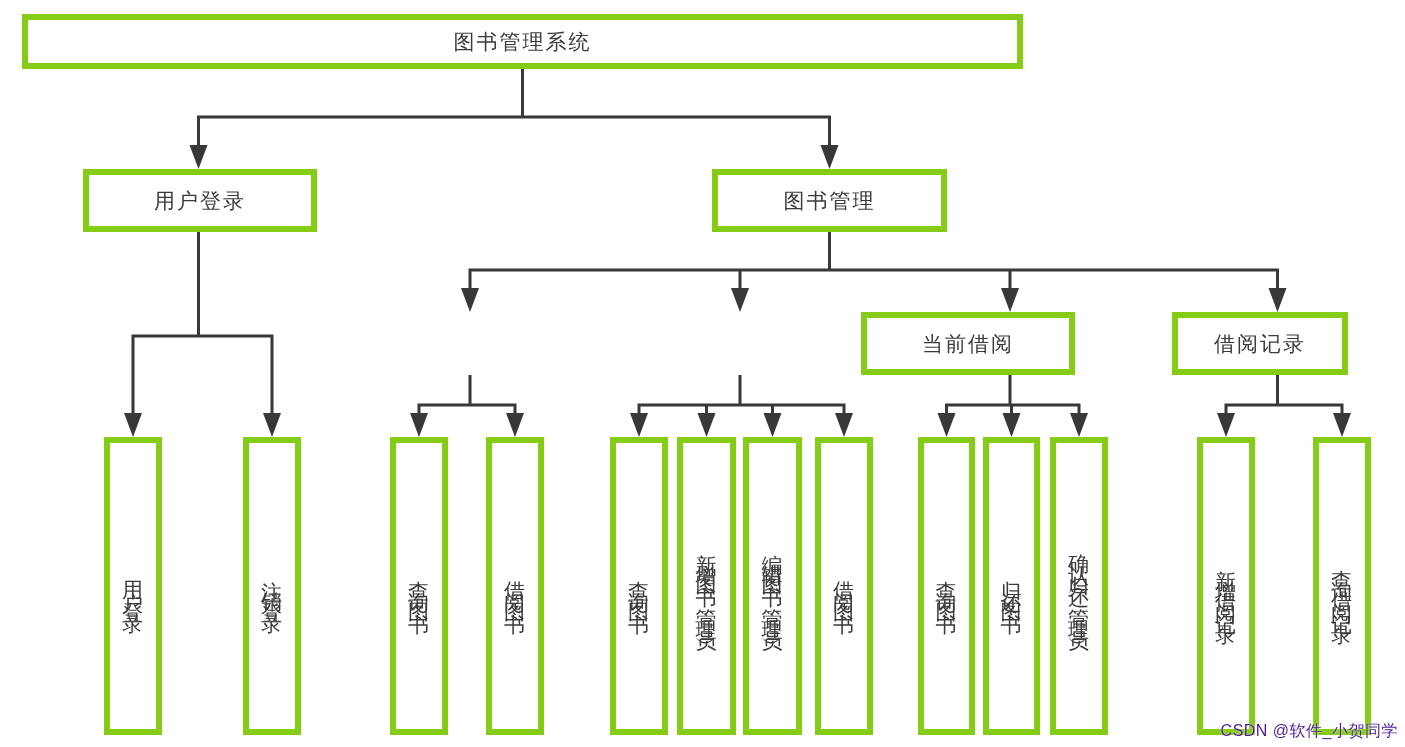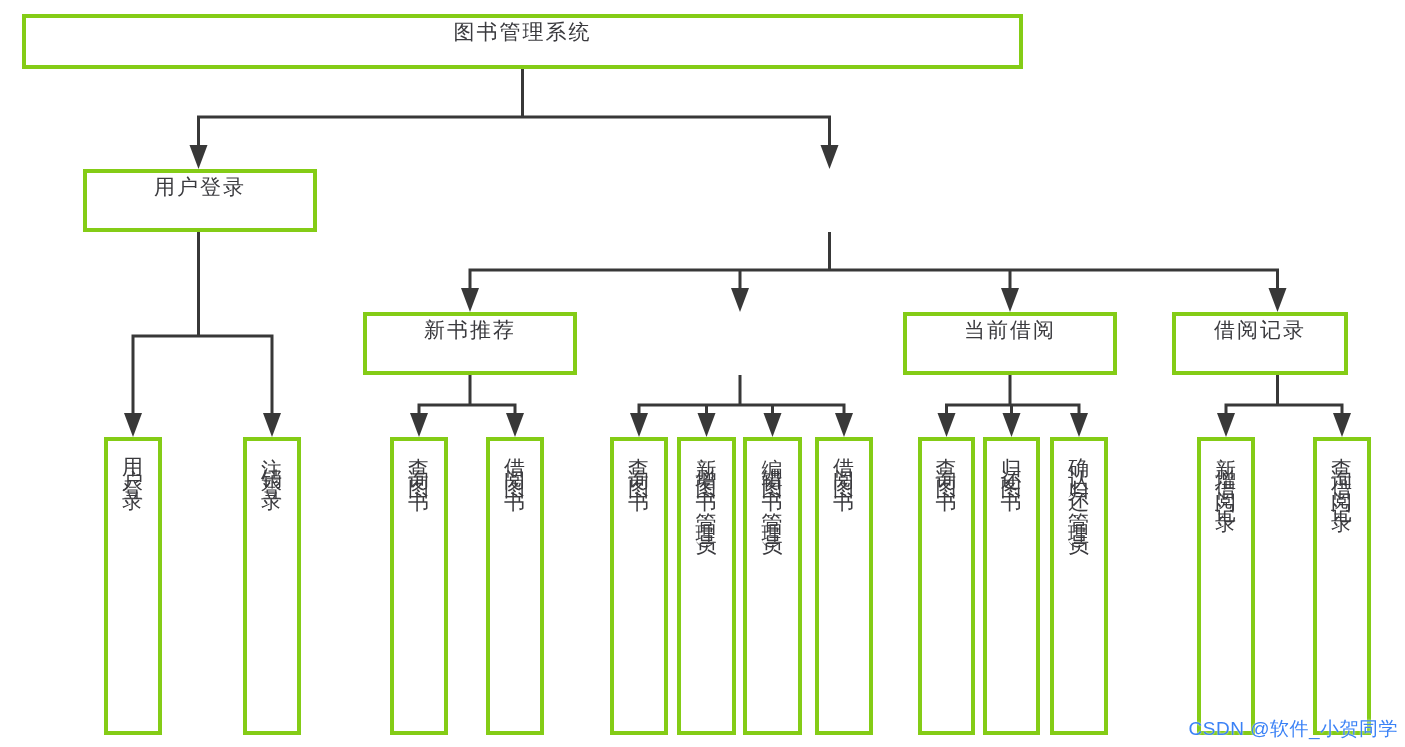--- a/index.html
+++ b/index.html
@@ -3,32 +3,32 @@
 <meta charset="utf-8">
 <style>
   html,body{margin:0;padding:0;background:#ffffff;}
   #stage{
     position:relative;width:1405px;height:747px;background:#ffffff;overflow:hidden;
     font-family:"Liberation Sans","DejaVu Sans",sans-serif;
   }
   svg.connectors{position:absolute;left:0;top:0;z-index:1;}
   .node{
     position:absolute;box-sizing:border-box;background:#ffffff;
-    border:4px solid #84cc16;color:#3a3a3e;
-    display:flex;justify-content:center;
+    border:6px solid #84cc16;color:#3a3a3e;
+    display:flex;align-items:center;justify-content:center;
     z-index:2;
   }
   .hnode span{font-size:21px;letter-spacing:2px;white-space:nowrap;}
   .vnode span{
     writing-mode:vertical-rl;text-orientation:mixed;
     font-size:21px;letter-spacing:11px;line-height:1.1;white-space:nowrap;
   }
   .watermark{
     position:absolute;right:7px;bottom:5px;z-index:3;
-    font-size:19px;color:#3b82f6;letter-spacing:0.5px;
+    font-size:16px;color:#4c1d95;letter-spacing:0.5px;
     text-shadow:0 0 2px #ffffff;
   }
 </style>
 </head>
 <body>
 
 <div id="stage">
 
   <svg class="connectors" width="1405" height="747">
     <g stroke="#383838" stroke-width="3" fill="none">
@@ -70,25 +70,25 @@
     </g>
   </svg>
 
   <div class="node hnode" style="left:22px;top:14px;width:1001px;height:55px">
     <span>图书管理系统</span>
   </div>
 
   <div class="node hnode" style="left:83px;top:169px;width:234px;height:63px">
     <span>用户登录</span>
   </div>
+  <div class="node hnode" style="left:712px;top:169px;width:235px;height:63px">
+    <span>图书管理</span>
+  </div>
 
-  <div class="node hnode" style="left:363px;top:312px;width:214px;height:63px">
-    <span>新书推荐</span>
-  </div>
-  <div class="node hnode" style="left:903px;top:312px;width:214px;height:63px">
+  <div class="node hnode" style="left:861px;top:312px;width:214px;height:63px">
     <span>当前借阅</span>
   </div>
   <div class="node hnode" style="left:1172px;top:312px;width:176px;height:63px">
     <span>借阅记录</span>
   </div>
 
   <div class="node vnode" style="left:104px;top:437px;width:58px;height:298px">
     <span>用户登录</span>
   </div>
   <div class="node vnode" style="left:243px;top:437px;width:58px;height:298px">

